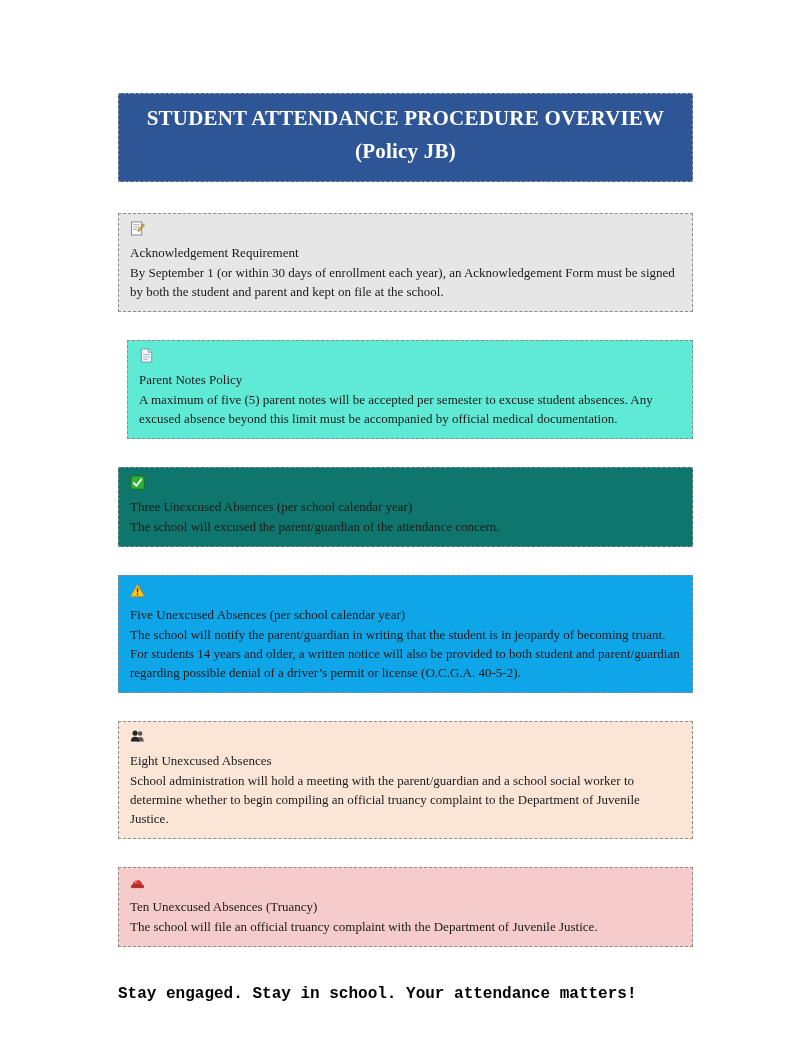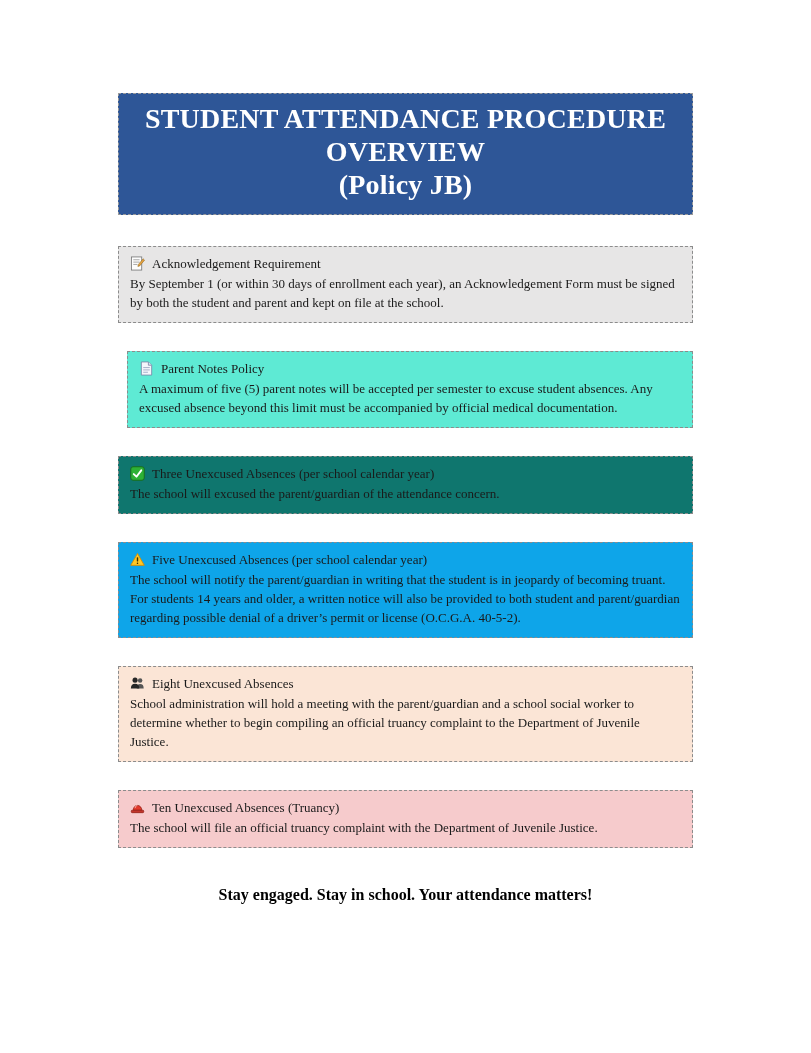--- a/index.html
+++ b/index.html
@@ -15,59 +15,60 @@
   .banner {
     background:#2e5697;
     border:1px dashed #9a9a9a;
     text-align:center;
     padding:8px 6px 13px 6px;
     margin-bottom:31px;
   }
   .banner .line {
     color:#ffffff;
     font-weight:bold;
-    font-size:28px;
+    font-size:21px;
     line-height:33px;
     letter-spacing:0.2px;
   }
   .callout {
     border:1px dashed #8c8c8c;
     padding:7px 11px 10px 11px;
     font-size:13px;
     line-height:19px;
     margin-bottom:28px;
   }
   .callout .title-row {
     display:flex;
-    align-items:center;
+    align-items:flex-start;
     gap:7px;
     margin-bottom:1px;
+    flex-direction:column;
   }
   .callout .title { white-space:nowrap; }
   .callout .body-line { }
   .icon { width:15px; height:15px; display:inline-block; flex:0 0 15px; }
   .icon svg { width:15px; height:15px; display:block; }
   .bg-gray   { background:#e7e6e6; }
   .bg-blue   { background:#5eead4;margin-left:9px; }
   .bg-green  { background:#0f766e; }
   .bg-yellow { background:#0ea5e9; }
   .bg-orange { background:#fbe5d6; }
   .bg-red    { background:#f6cbcc; }
   .section-heading {
     font-size:19px;
     font-weight:bold;
     color:#000;
     margin:33px 0 30px 0;
   }
   .footer-line {
     margin-top:38px;
-    text-align:center;
     font-size:16px;
     font-weight:bold;
     color:#000;
+    font-family:Liberation Mono, monospace;
   }
 </style>
 </head>
 <body>
 
 <div class="page">
 
   <div class="banner">
     <div class="line">STUDENT ATTENDANCE PROCEDURE OVERVIEW</div>
     <div class="line">(Policy JB)</div>

